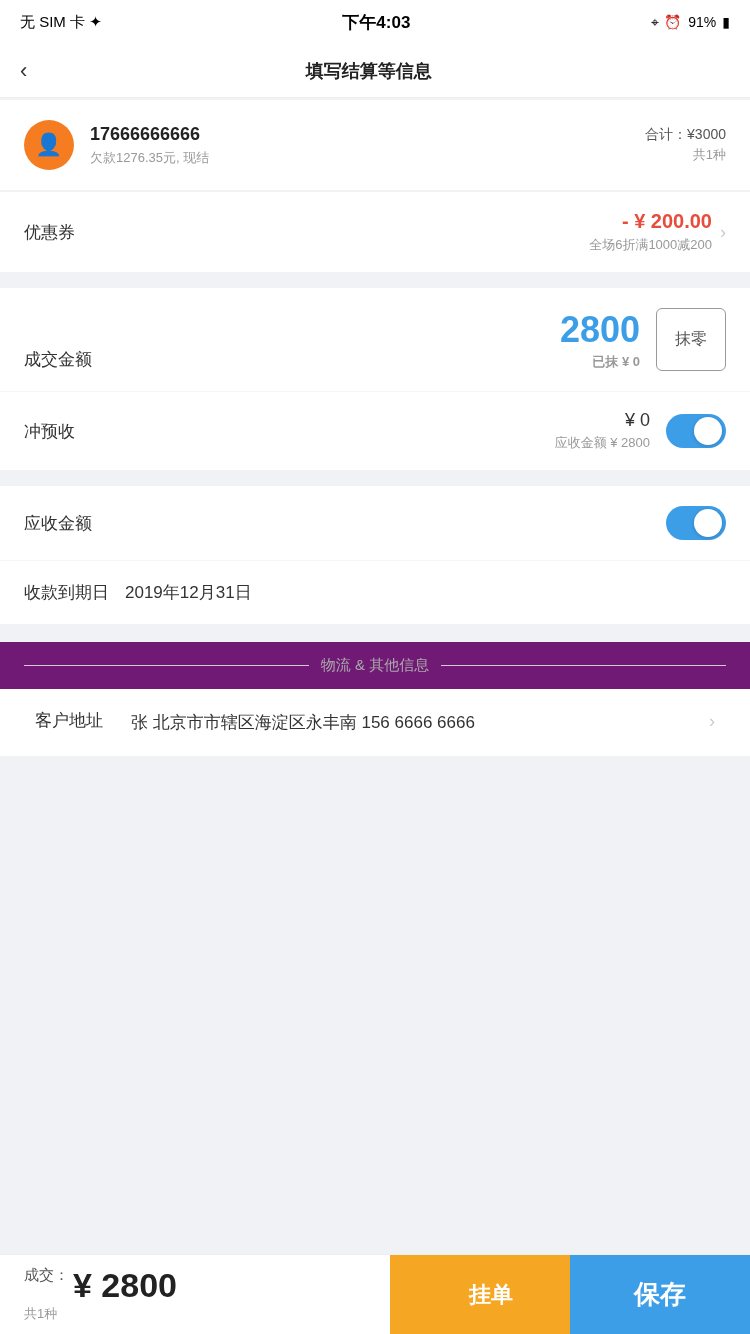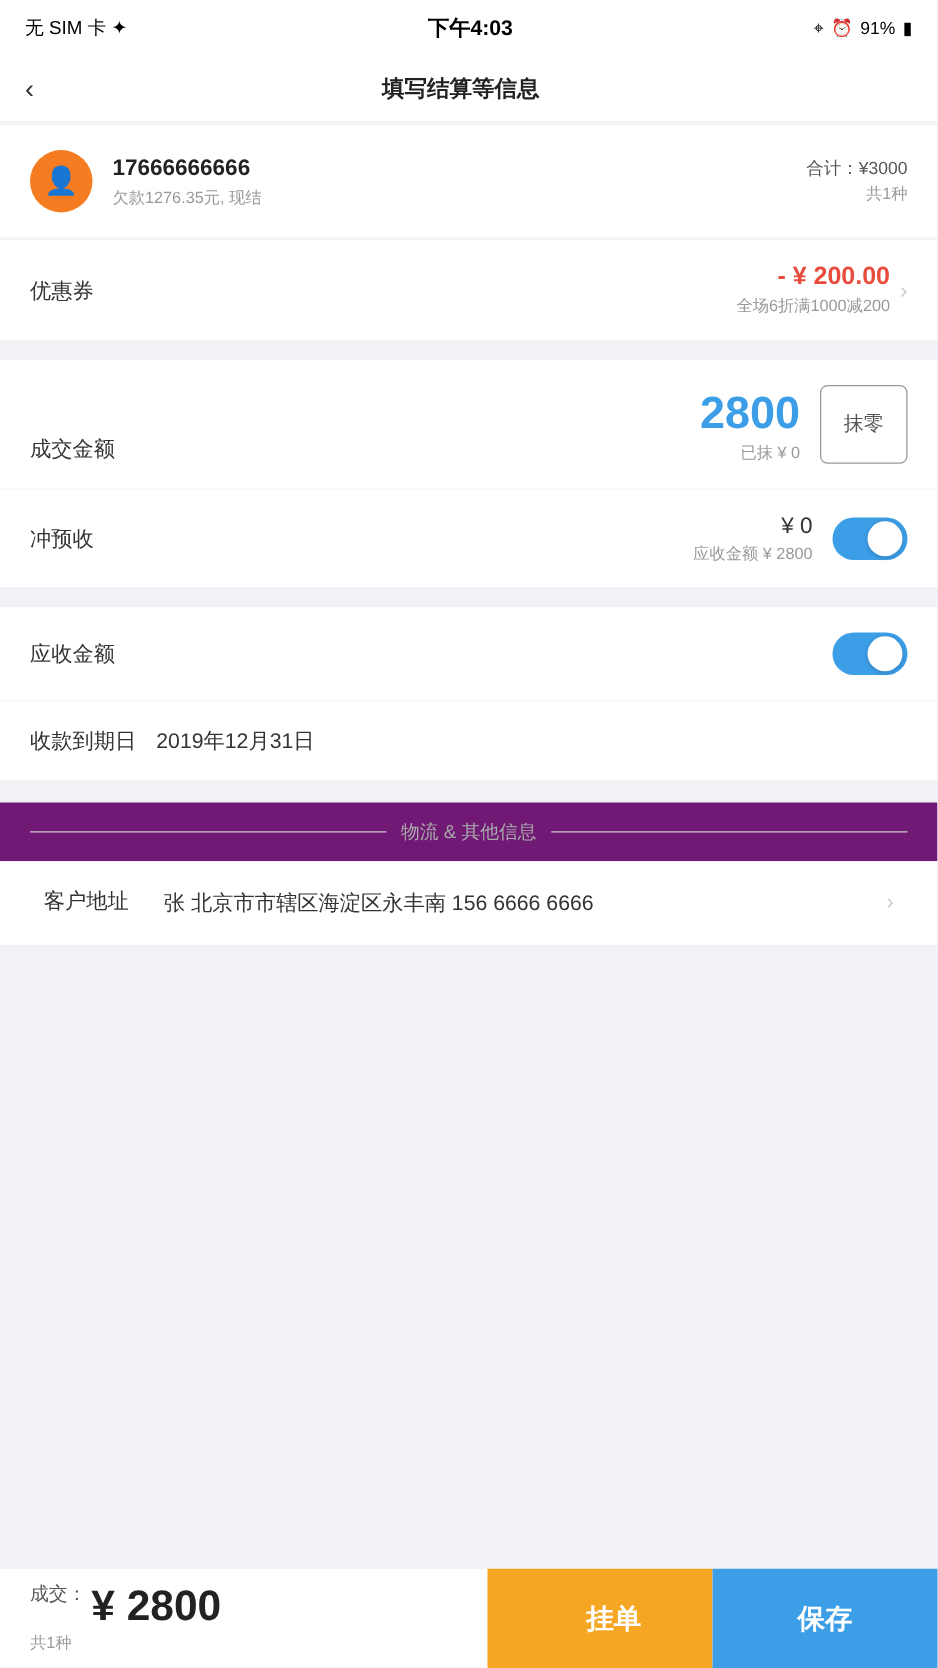--- a/index.html
+++ b/index.html
@@ -109,21 +109,21 @@
       padding: 20px 24px;
       border-bottom: 1px solid #f5f5f5;
       gap: 36px;
     }
     .row-item:last-child { border-bottom: none; }
     .row-label { font-size: 17px; color: #333; }
     .row-value-right { display: flex; align-items: center; gap: 16px; }
 
     
     .amount-big { font-size: 36px; font-weight: 700; color: #3d9ee8; }
-    .amount-sub { font-size: 13px; color: #999; text-align: right; margin-top: 2px; }
+    .amount-sub { font-size: 13px; color: #999; text-align: right; margin-top: 2px; font-weight: bold; }
 
     
     .round-btn {
       border: 1.5px solid #999;
       border-radius: 6px;
       padding: 20px 18px;
       font-size: 16px;
       color: #555;
       background: #fff;
       cursor: pointer;
@@ -230,21 +230,21 @@
       font-size: 22px;
       font-weight: 600;
       border: none;
       cursor: pointer;
       display: flex; align-items: center; justify-content: center; padding-left: 22px;
     }
     .btn-save {
       width: 180px; height: 80px;
       background: #3d9ee8;
       color: #fff;
-      font-size: 22px;
+      font-size: 26px;
       font-weight: 600;
       border: none;
       cursor: pointer;
       display: flex; align-items: center; justify-content: center;
     }
   </style>
 </head>
 <body>
 
 <div class="status-bar">

